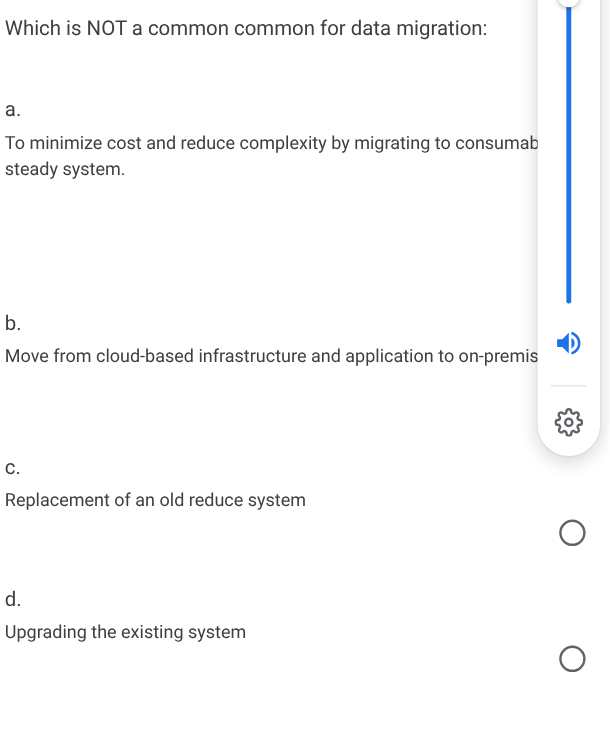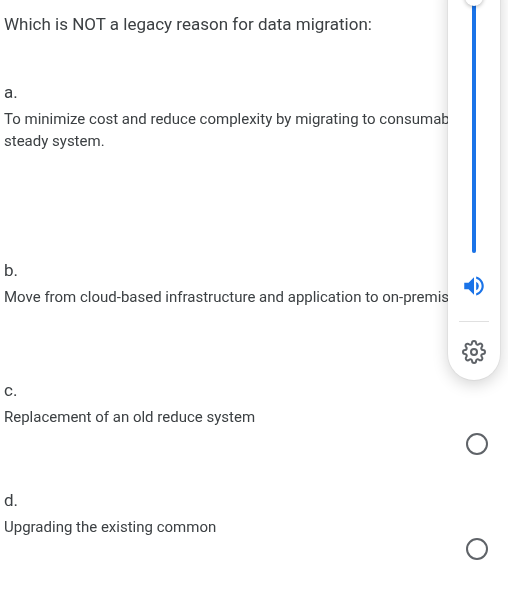--- a/index.html
+++ b/index.html
@@ -25,21 +25,21 @@
 
   
   .radio{position:absolute;right:20px;width:22px;height:22px;border:2px solid #5f6368;border-radius:50%;box-sizing:border-box;background:#fff;cursor:pointer}
   .radio.c{top:433px}
   .radio.d{top:538px}
 </style>
 </head>
 <body>
 
 <div class="content">
-  <div class="question">Which is NOT a legacy reason for data migration:</div>
+  <div class="question">Which is NOT a common common for data migration:</div>
 
   <div class="opt">
     <div class="opt-letter">a.</div>
     <div class="opt-text">To minimize cost and reduce complexity by migrating to consumable and steady system.</div>
   </div>
   <div class="gap-a"></div>
 
   <div class="opt">
     <div class="opt-letter">b.</div>
     <div class="opt-text">Move from cloud-based infrastructure and application to on-premise</div>
@@ -47,21 +47,21 @@
   <div class="gap-b"></div>
 
   <div class="opt">
     <div class="opt-letter">c.</div>
     <div class="opt-text">Replacement of an old reduce system</div>
   </div>
   <div class="gap-c"></div>
 
   <div class="opt">
     <div class="opt-letter">d.</div>
-    <div class="opt-text">Upgrading the existing common</div>
+    <div class="opt-text">Upgrading the existing system</div>
   </div>
 </div>
 
 <div class="vol-panel">
   <div class="track">
     <div class="track-fill"></div>
     <div class="thumb"></div>
   </div>
   <div class="vol-icon">
     <svg viewBox="0 0 24 24" fill="currentColor">

